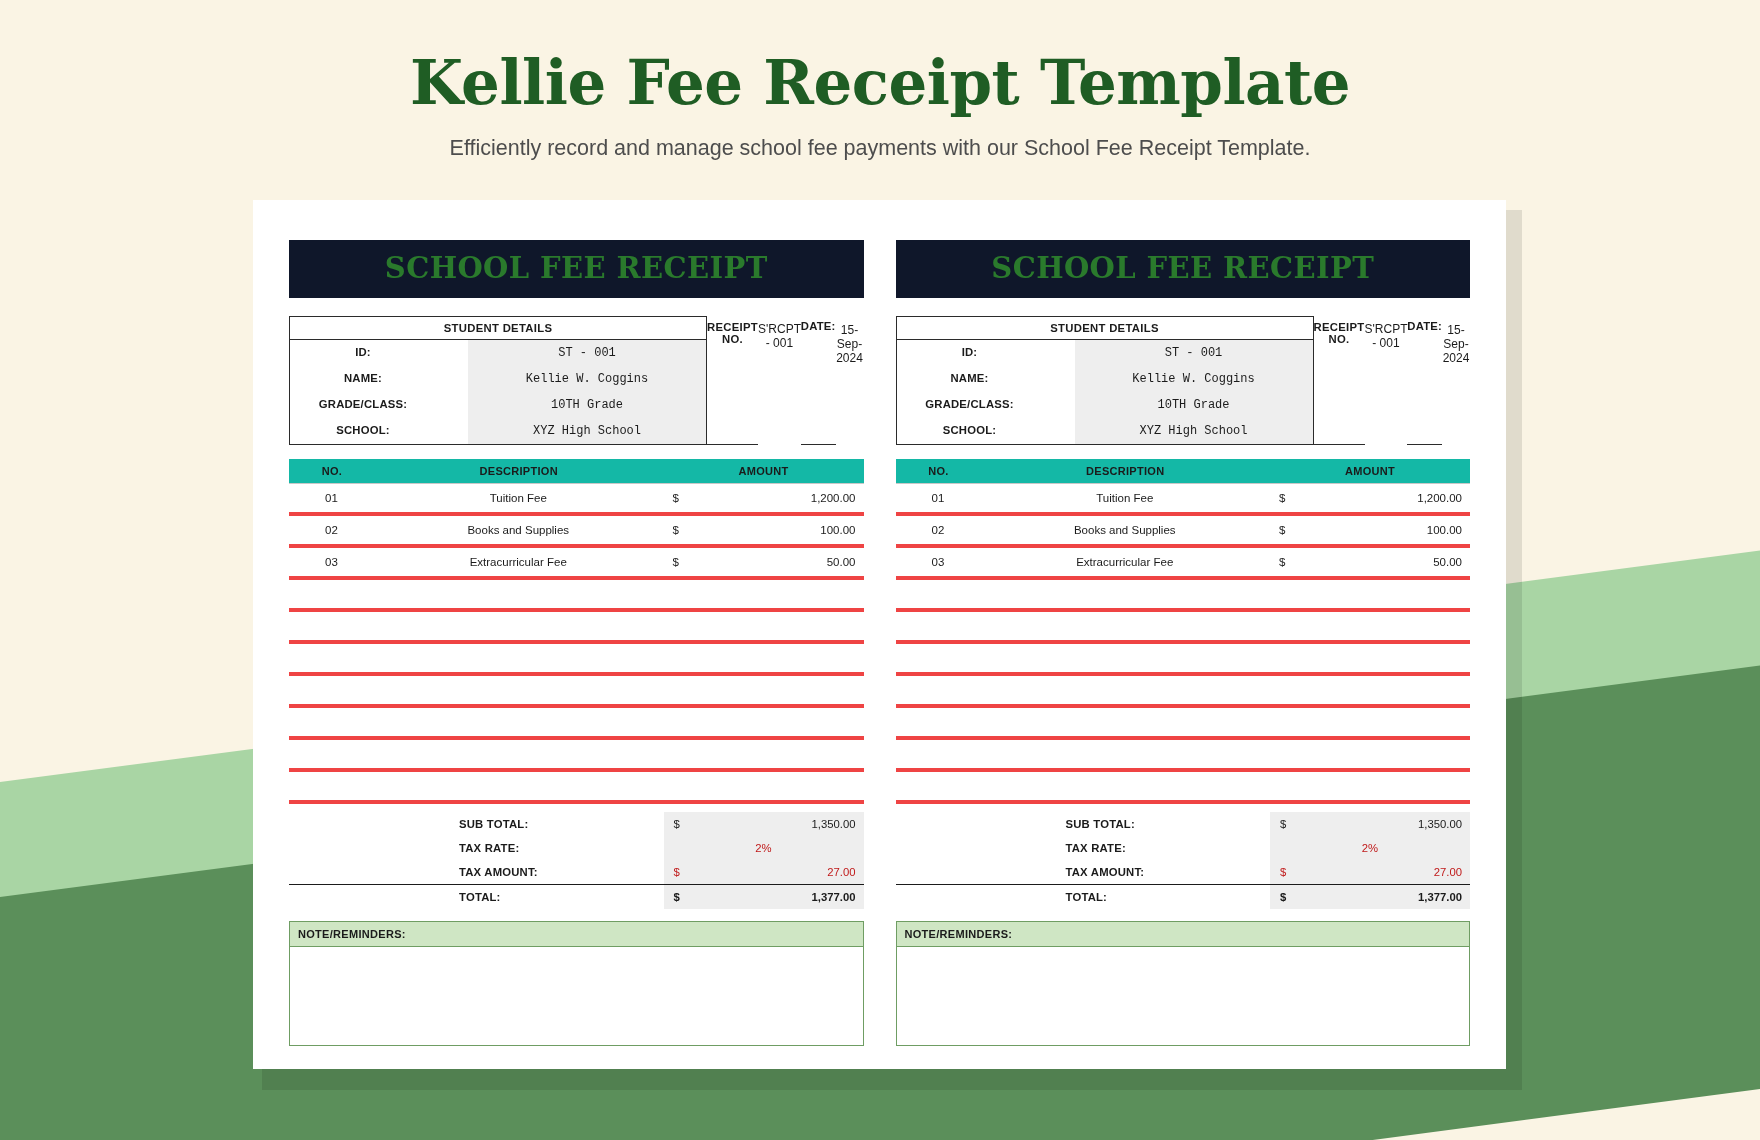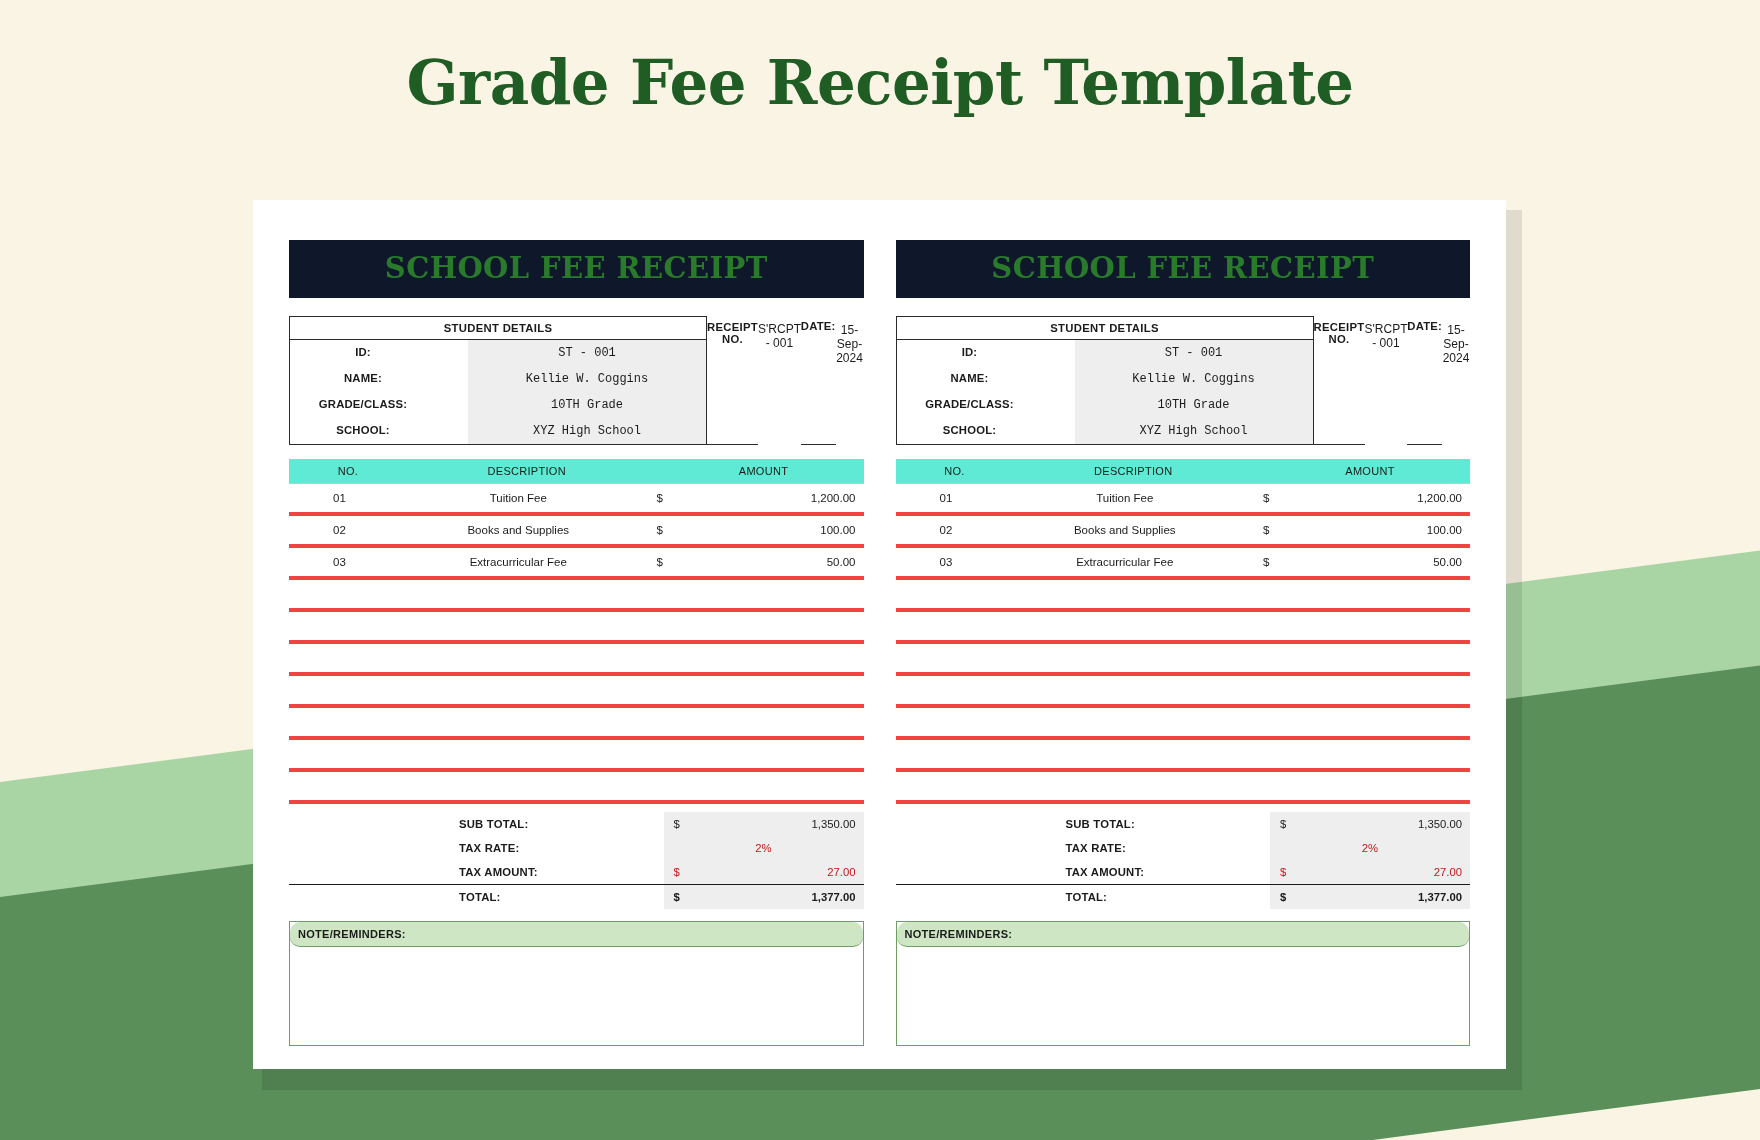--- a/index.html
+++ b/index.html
@@ -190,25 +190,25 @@
     padding: 7px 0 0 0;
   }
 
   
   .items {
     width: 100%;
     border-collapse: collapse;
     table-layout: fixed;
   }
   .items th {
-    background: #5eead4;
+    background: #14b8a6;
     font-size: 11px;
-    font-weight: normal;
+    font-weight: bold;
     letter-spacing: 0.3px;
-    padding: 6px 0 6px 17px;
+    padding: 6px 0 6px 1px;
     border: none;
     color: #1b1b1b;
   }
   .items td {
     font-size: 11.5px;
     padding: 5px 0 6px 0;
     border-bottom: 4px solid #ef4444;
     height: 17px;
   }
   .col-no  { width: 84px; text-align: center; }
@@ -257,38 +257,38 @@
     border: 1.3px solid #6f9d63;
     box-sizing: border-box;
   }
   .notes-head {
     background: #cfe6c4;
     font-size: 11px;
     font-weight: bold;
     letter-spacing: 0.3px;
     padding: 6px 0 6px 8px;
     border-bottom: 1.3px solid #6f9d63;
-    border-radius: 10px;
   }
   .notes-body {
     height: 98px;
     background: #ffffff;
   }
 </style>
 </head>
 <body>
 
 <div class="bg-layer">
   <div class="band-light"></div>
   <div class="band-dark"></div>
   <div class="band-shadow"></div>
 </div>
 
 <div class="page-head">
-  <h1 class="page-title">Grade Fee Receipt Template</h1>
+  <h1 class="page-title">Kellie Fee Receipt Template</h1>
+  <div class="page-subtitle">Efficiently record and manage school fee payments with our School Fee Receipt Template.</div>
 </div>
 
 <div class="sheet">
   <div class="receipts">
 
     <div class="receipt">
 
       <div class="rcpt-title">SCHOOL FEE RECEIPT</div>
 
       <div class="gap-8"></div>

